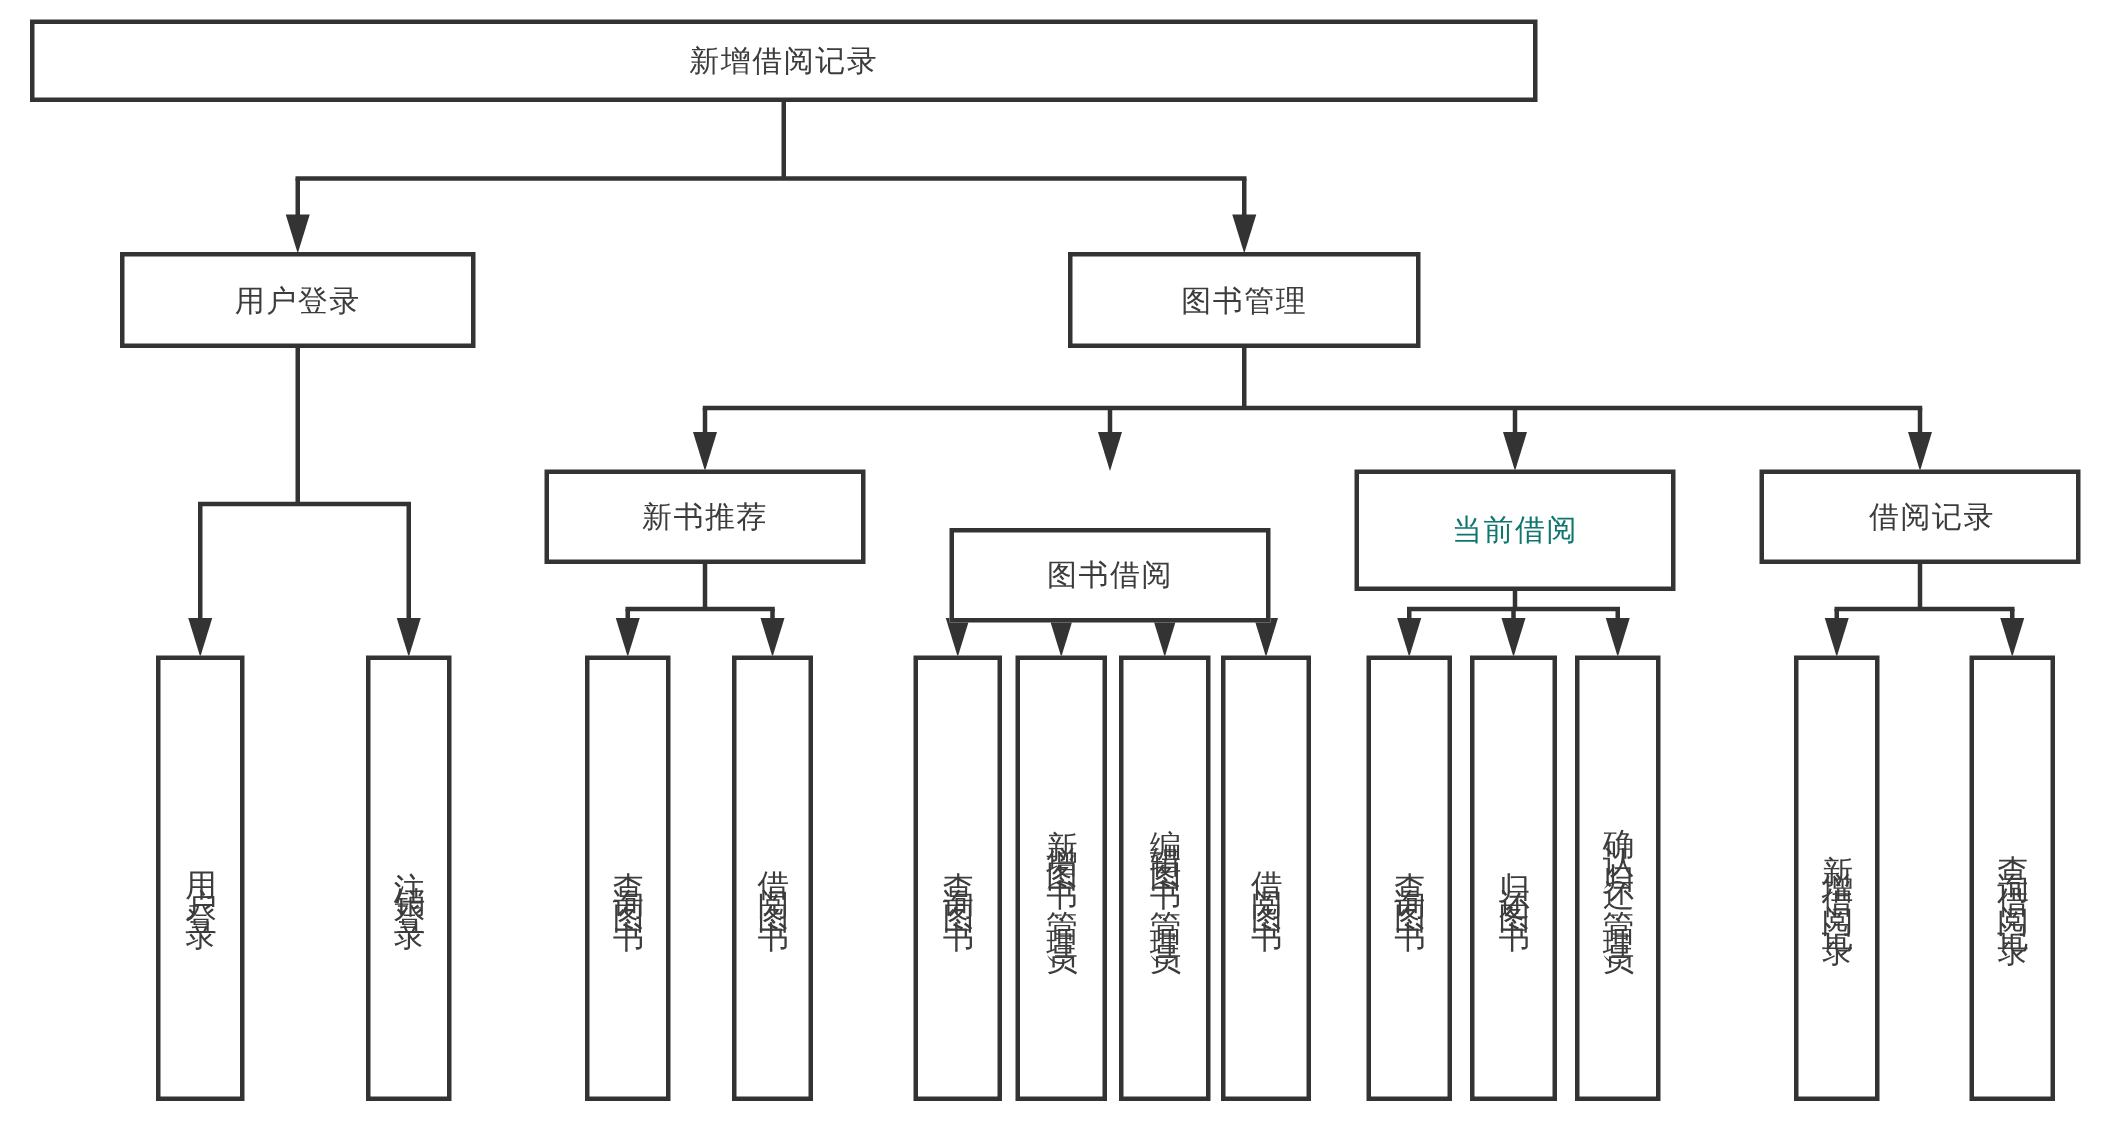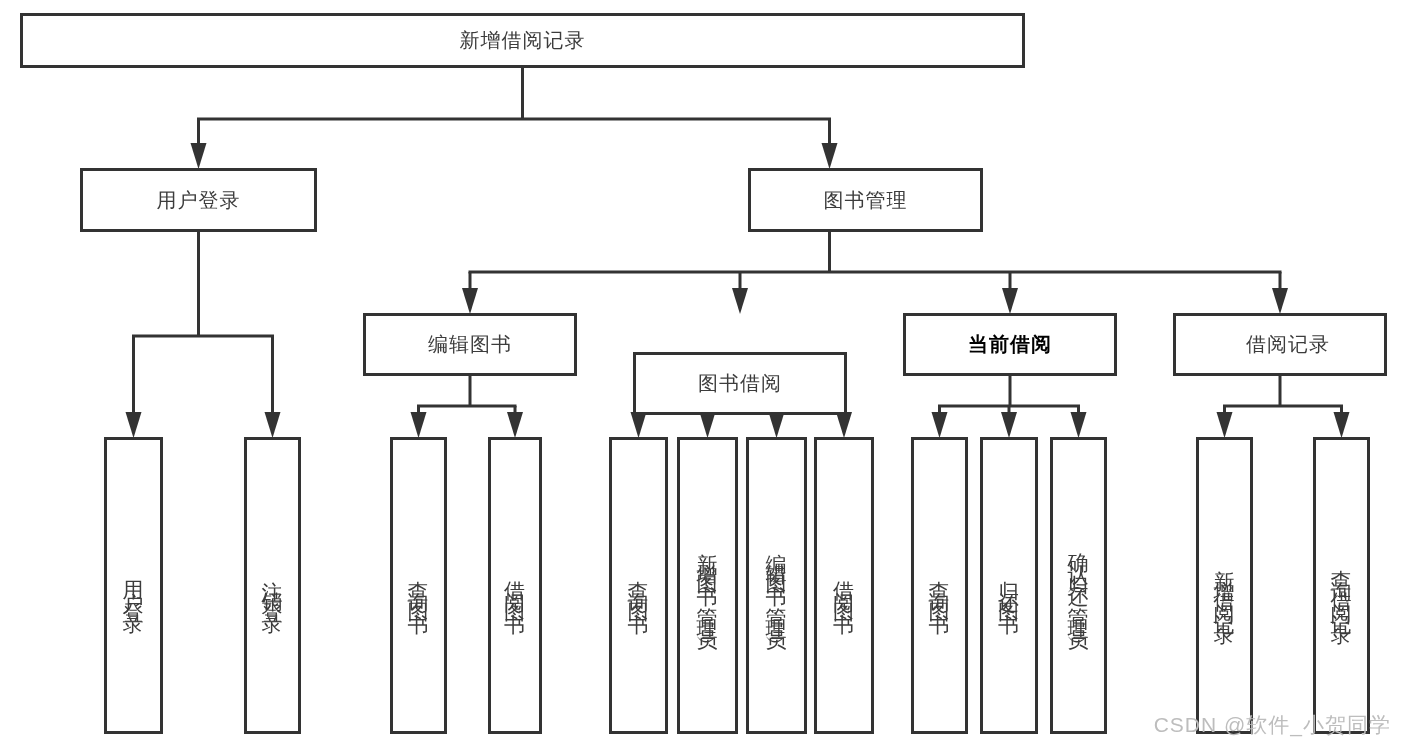--- a/index.html
+++ b/index.html
@@ -113,30 +113,30 @@
       <line x1="1341.5" y1="406" x2="1341.5" y2="414" stroke="#333333" stroke-width="3"></line>
       <polygon points="1333.5,412 1349.5,412 1341.5,438" fill="#333333"></polygon>
     </svg>
   <div id="nodes">
       <div class="node horizontal" style="left: 20px; top: 13px; width: 1005px; height: 55px; border-color: rgb(51, 51, 51); color: rgb(60, 60, 60);">
         <span>新增借阅记录</span>
       </div>
       <div class="node horizontal" style="left: 80px; top: 168px; width: 237px; height: 64px; border-color: rgb(51, 51, 51); color: rgb(60, 60, 60);">
         <span>用户登录</span>
       </div>
-      <div class="node horizontal" style="left: 712px; top: 168px; width: 235px; height: 64px; border-color: rgb(51, 51, 51); color: rgb(60, 60, 60); margin-left: 36px;">
+      <div class="node horizontal" style="left: 712px; top: 168px; width: 235px; height: 64px; border-color: rgb(51, 51, 51); color: rgb(60, 60, 60);">
         <span>图书管理</span>
       </div>
       <div class="node horizontal" style="left: 363px; top: 313px; width: 214px; height: 63px; border-color: rgb(51, 51, 51); color: rgb(60, 60, 60);">
-        <span>编辑图书</span>
+        <span>新书推荐</span>
       </div>
       <div class="node horizontal" style="left: 633px; top: 313px; width: 214px; height: 63px; border-color: rgb(51, 51, 51); color: rgb(60, 60, 60); margin-top: 39px;">
         <span>图书借阅</span>
       </div>
-      <div class="node horizontal" style="left: 903px; top: 313px; width: 214px; height: 63px; border-color: rgb(51, 51, 51); color: #000000; font-weight: bold;">
+      <div class="node horizontal" style="left: 903px; top: 313px; width: 214px; height: 81px; border-color: rgb(51, 51, 51); color: #0f766e;">
         <span>当前借阅</span>
       </div>
       <div class="node horizontal" style="left: 1173px; top: 313px; width: 214px; height: 63px; border-color: rgb(51, 51, 51); color: rgb(60, 60, 60); padding-left: 16px;">
         <span>借阅记录</span>
       </div>
       <div class="node vertical" style="left: 104px; top: 437px; width: 59px; height: 297px; border-color: rgb(51, 51, 51); color: rgb(60, 60, 60);">
         <span>用户登录</span>
       </div>
       <div class="node vertical" style="left: 244px; top: 437px; width: 57px; height: 297px; border-color: rgb(51, 51, 51); color: rgb(60, 60, 60);">
         <span>注销登录</span>
@@ -168,14 +168,13 @@
       <div class="node vertical" style="left: 1050px; top: 437px; width: 57px; height: 297px; border-color: rgb(51, 51, 51); color: rgb(60, 60, 60);">
         <span>确认归还（管理员）</span>
       </div>
       <div class="node vertical" style="left: 1196px; top: 437px; width: 57px; height: 297px; border-color: rgb(51, 51, 51); color: rgb(60, 60, 60);">
         <span>新增借阅记录</span>
       </div>
       <div class="node vertical" style="left: 1313px; top: 437px; width: 57px; height: 297px; border-color: rgb(51, 51, 51); color: rgb(60, 60, 60);">
         <span>查询借阅记录</span>
       </div>
     </div>
-  <div class="watermark">CSDN @软件_小贺同学</div>
 </div>
 
 </body></html>

